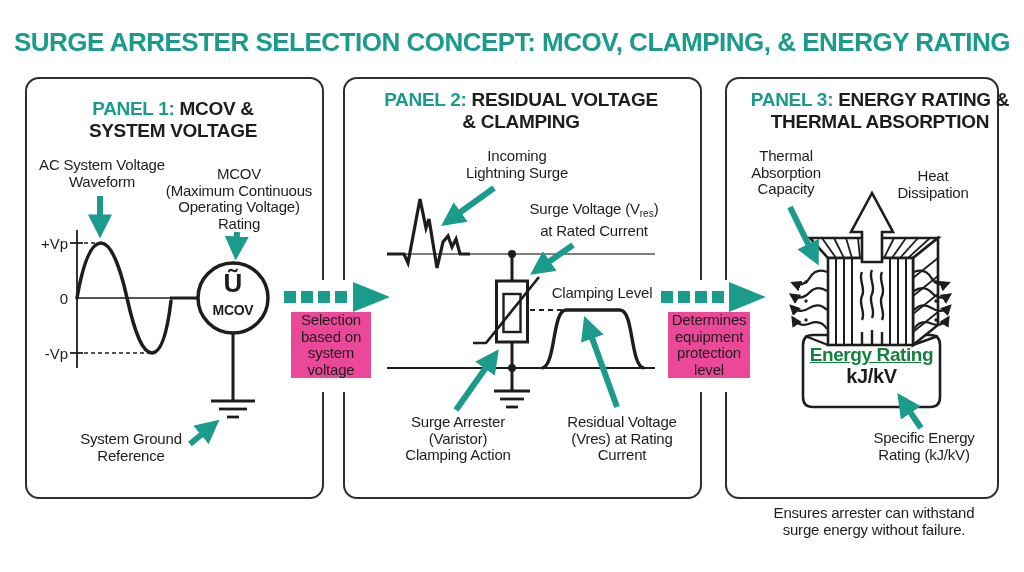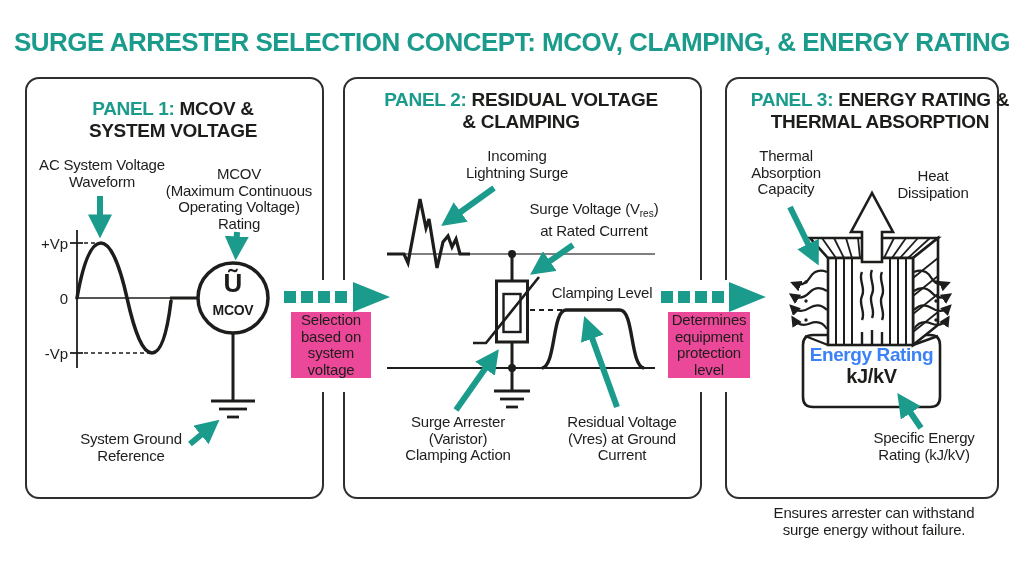--- a/index.html
+++ b/index.html
@@ -15,21 +15,21 @@
   .panel-heading{position:absolute;text-align:center;font-size:19px;line-height:21.5px;
                  font-weight:700;letter-spacing:-0.3px;color:#1d1d1b;}
   .panel-heading .tag{color:#1a9b8c;}
   .lbl{position:absolute;text-align:center;font-size:15px;line-height:16.5px;
        letter-spacing:-0.2px;color:#1d1d1b;}
   .lbl.bg{background:#ec4899;}
   .axis-lbl{position:absolute;text-align:right;font-size:15px;color:#1d1d1b;}
   .sym-u{position:absolute;text-align:center;font-size:26px;font-weight:700;}
   .sym-name{position:absolute;text-align:center;font-size:14px;font-weight:700;letter-spacing:-0.3px;}
   .energy{position:absolute;text-align:center;font-weight:700;letter-spacing:-0.4px;}
-  .energy.teal{color:#3b82f6;font-size:19px;}
+  .energy.teal{color:#15803d;font-size:19px;text-decoration:underline;}
   .energy.unit{color:#1d1d1b;font-size:20px;}
   sub.vres{font-size:10px;vertical-align:-3px;letter-spacing:0;}
 </style>
 </head>
 <body>
 
 <div id="stage">
 
   <div class="title">SURGE ARRESTER SELECTION CONCEPT: MCOV, CLAMPING, &amp; ENERGY RATING</div>
 
@@ -254,21 +254,21 @@
     <div>at Rated Current</div>
   </div>
   <div class="lbl" style="left:546px;top:285px;width:112px;">Clamping Level</div>
   <div class="lbl" style="left:399px;top:414px;width:118px;">
     <div>Surge Arrester</div>
       <div>(Varistor)</div>
       <div>Clamping Action</div>
   </div>
   <div class="lbl" style="left:561px;top:414px;width:122px;">
     <div>Residual Voltage</div>
-      <div>(Vres) at Ground</div>
+      <div>(Vres) at Rating</div>
       <div>Current</div>
   </div>
 
   <div class="lbl bg" style="left:668px;top:312px;width:82px;">
     <div>Determines</div>
       <div>equipment</div>
     <div>protection</div>
       <div>level</div>
   </div>
 

